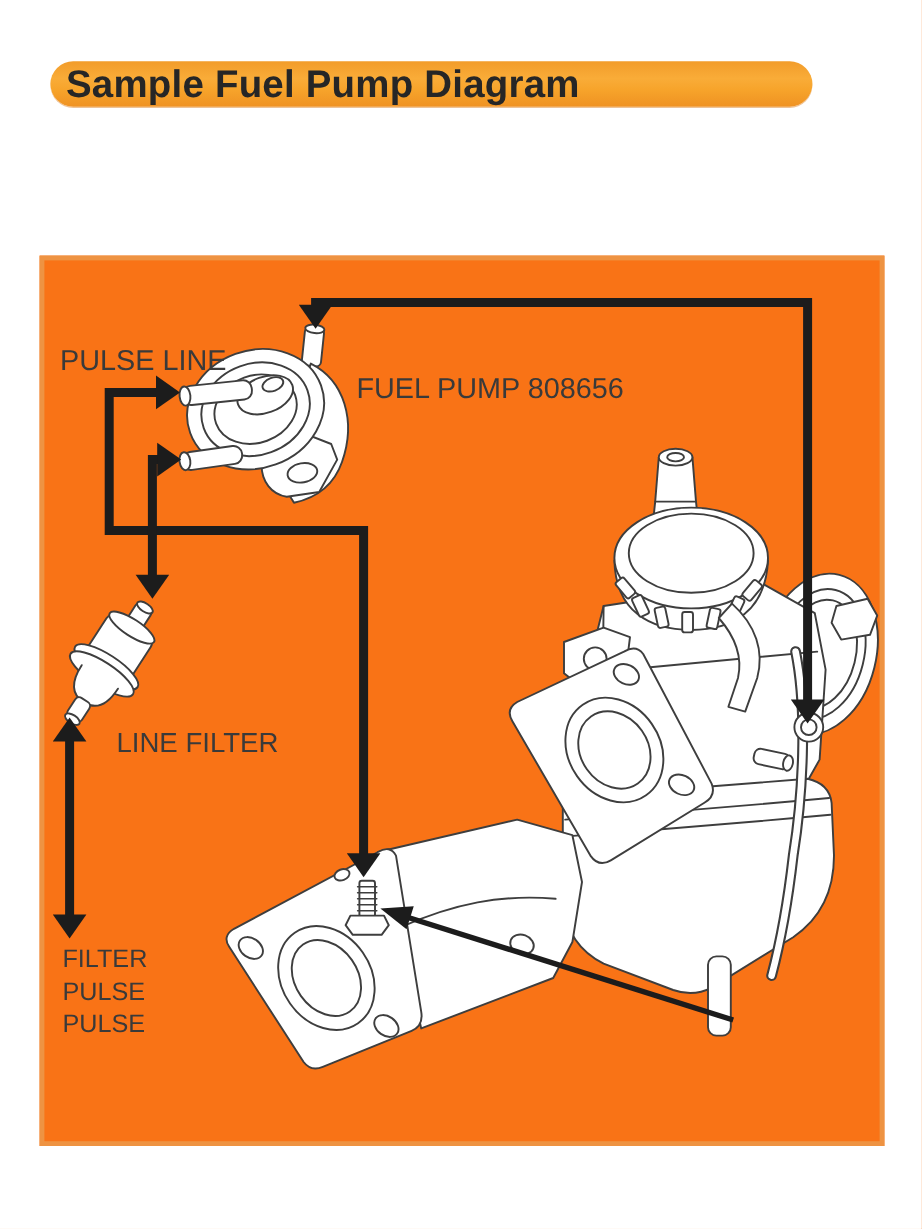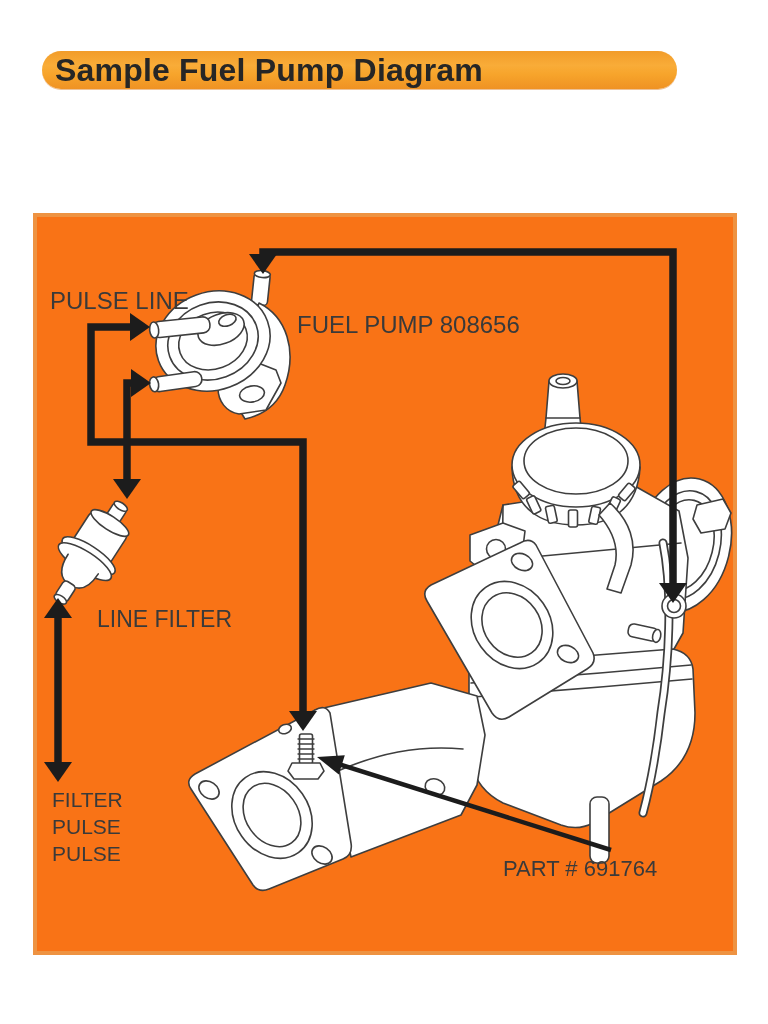--- a/index.html
+++ b/index.html
@@ -242,16 +242,15 @@
     <span>LINE FILTER</span>
   </div>
 
   <div class="lbl lbl-remote">
     <div>FILTER</div>
     <div>PULSE</div>
     <div>PULSE</div>
   </div>
 
   <div class="lbl lbl-pulse-fitting">
-    <div>PART # 691764</div>
   </div>
 
 </div>
 
 </body></html>

